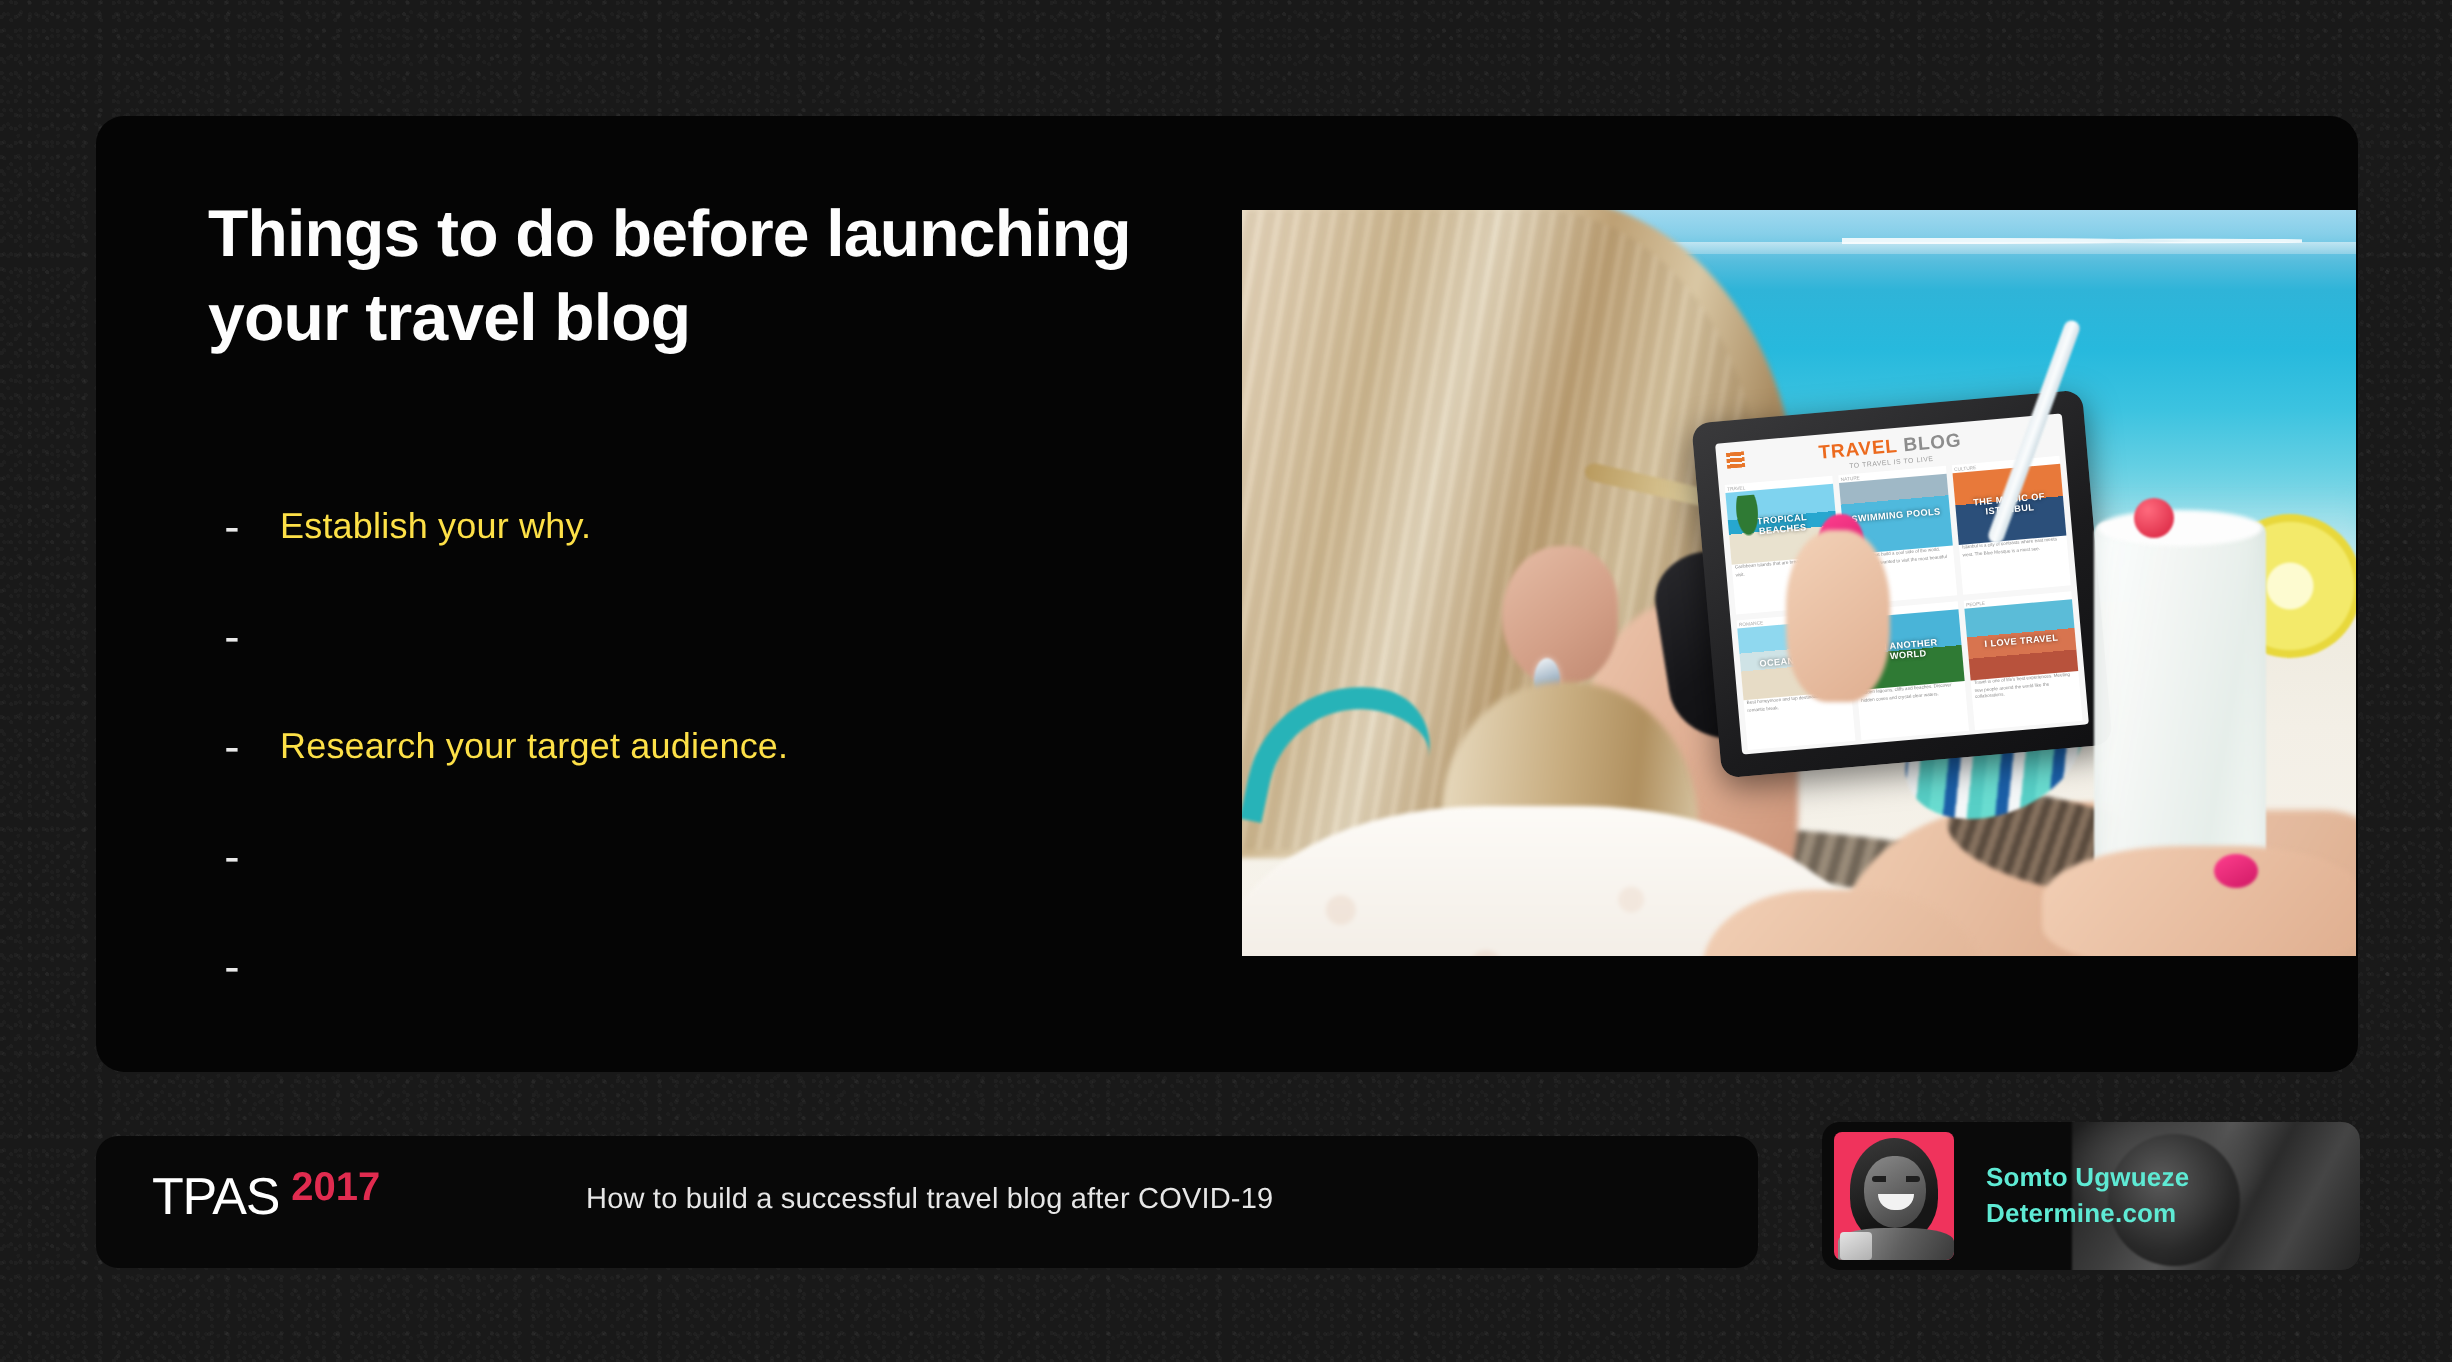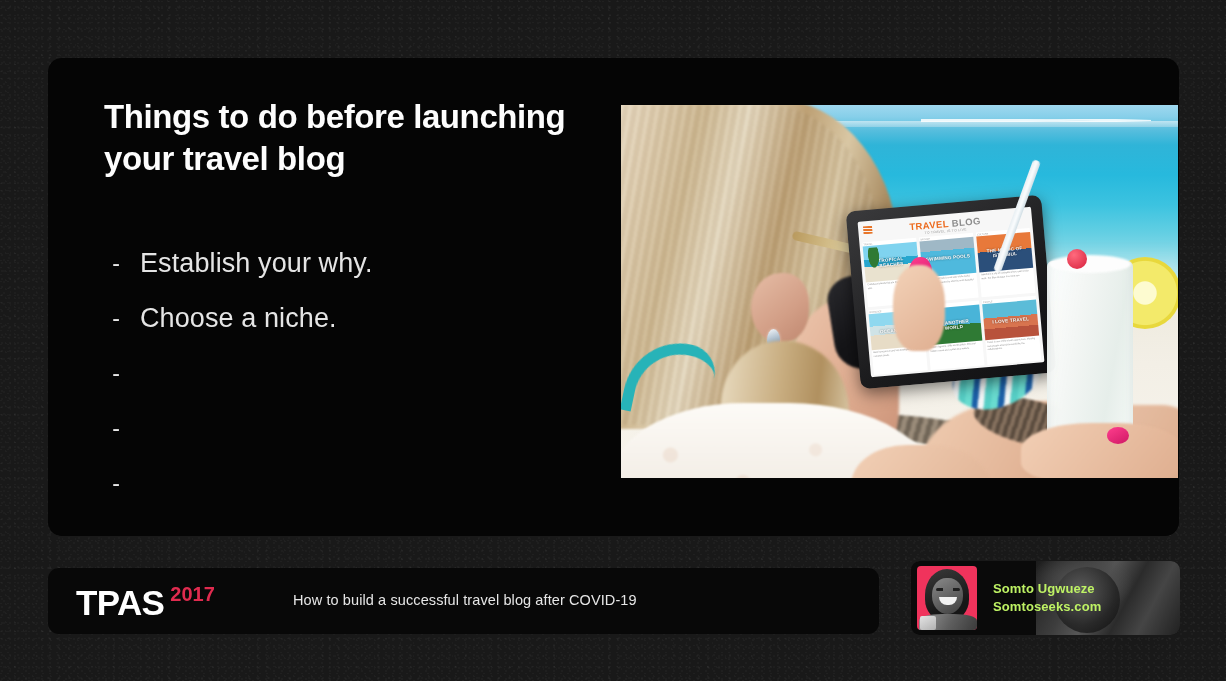--- a/index.html
+++ b/index.html
@@ -37,21 +37,21 @@
     position:absolute; left:44px; top:188px; width:540px;
   }
   .bullet-row{
     display:flex; align-items:flex-start; margin-bottom:21px;
   }
   .bullet-dash{
     width:48px; flex:0 0 48px; text-align:center;
     color:#e9e9e9; font-size:23px; line-height:34px;
   }
   .bullet-text{
-    color:#e5e5e5; font-size:27px; line-height:34px; letter-spacing:.1px;
+    color:#fde047; font-size:18px; line-height:34px; letter-spacing:.1px;
     white-space:pre-line;
   }
 
   
   #slide-photo{
     position:absolute; left:573px; top:47px; width:557px; height:373px;
     overflow:hidden; background:#0a0a0a;
   }
   .ph{ position:absolute; }
   
@@ -324,21 +324,21 @@
   
   #footer-bar{
     position:absolute; left:48px; top:568px; width:831px; height:66px;
     background:#080808; border-radius:11px;
   }
   #brand-logo{
     position:absolute; left:28px; top:17px;
     display:flex; align-items:flex-start;
   }
   #brand-name{
-    color:#ffffff; font-size:35px; font-weight:bold; letter-spacing:-.6px; line-height:1;
+    color:#ffffff; font-size:26px; font-weight:normal; letter-spacing:-.6px; line-height:1;
   }
   #brand-year{
     color:#e02b4f; font-size:20px; font-weight:bold; margin-left:6px;
     line-height:1; position:relative; top:-1px;
   }
   #footer-subtitle{
     position:absolute; left:245px; top:24px;
     color:#e6e6e6; font-size:14.5px; letter-spacing:.1px;
   }
 
@@ -390,44 +390,44 @@
   }
   #av-phone{
     left:3px; top:50px; width:16px; height:14px; border-radius:2px;
     background:linear-gradient(150deg,#e4e4e4,#b0b0b0);
   }
   #speaker-info{
     position:relative; z-index:2;
     margin-left:16px; display:flex; flex-direction:column; justify-content:center;
   }
   #speaker-name, #speaker-site{
-    color:#bef264; font-size:13px; font-weight:bold; line-height:1.42;
+    color:#5eead4; font-size:13px; font-weight:bold; line-height:1.42;
     letter-spacing:.1px;
   }
 </style>
 </head>
 <body>
 
 <div id="noise-overlay"></div>
 
 <div id="slide-card">
 
   <h1 id="slide-title">Things to do before launching your travel blog</h1>
 
   <div id="bullet-list">
     <div class="bullet-row">
       <span class="bullet-dash">-</span>
       <span class="bullet-text">Establish your why.</span>
     </div>
     <div class="bullet-row">
       <span class="bullet-dash">-</span>
-      <span class="bullet-text">Choose a niche.</span>
     </div>
     <div class="bullet-row">
       <span class="bullet-dash">-</span>
+      <span class="bullet-text">Research your target audience.</span>
     </div>
     <div class="bullet-row">
       <span class="bullet-dash">-</span>
     </div>
     <div class="bullet-row">
       <span class="bullet-dash">-</span>
     </div>
   </div>
 
   <div id="slide-photo" aria-label="Blonde woman in sunglasses on a tropical beach reading a travel blog on a tablet while holding a cocktail">
@@ -537,15 +537,15 @@
   <div id="speaker-avatar" aria-label="Portrait of Somto Ugwueze on a pink background">
     <div class="av" id="av-hair"></div>
     <div class="av" id="av-face"></div>
     <div class="av" id="av-eyes"></div>
     <div class="av" id="av-smile"></div>
     <div class="av" id="av-shoulders"></div>
     <div class="av" id="av-phone"></div>
   </div>
   <div id="speaker-info">
     <span id="speaker-name">Somto Ugwueze</span>
-    <span id="speaker-site">Somtoseeks.com</span>
+    <span id="speaker-site">Determine.com</span>
   </div>
 </div>
 
 </body></html>

